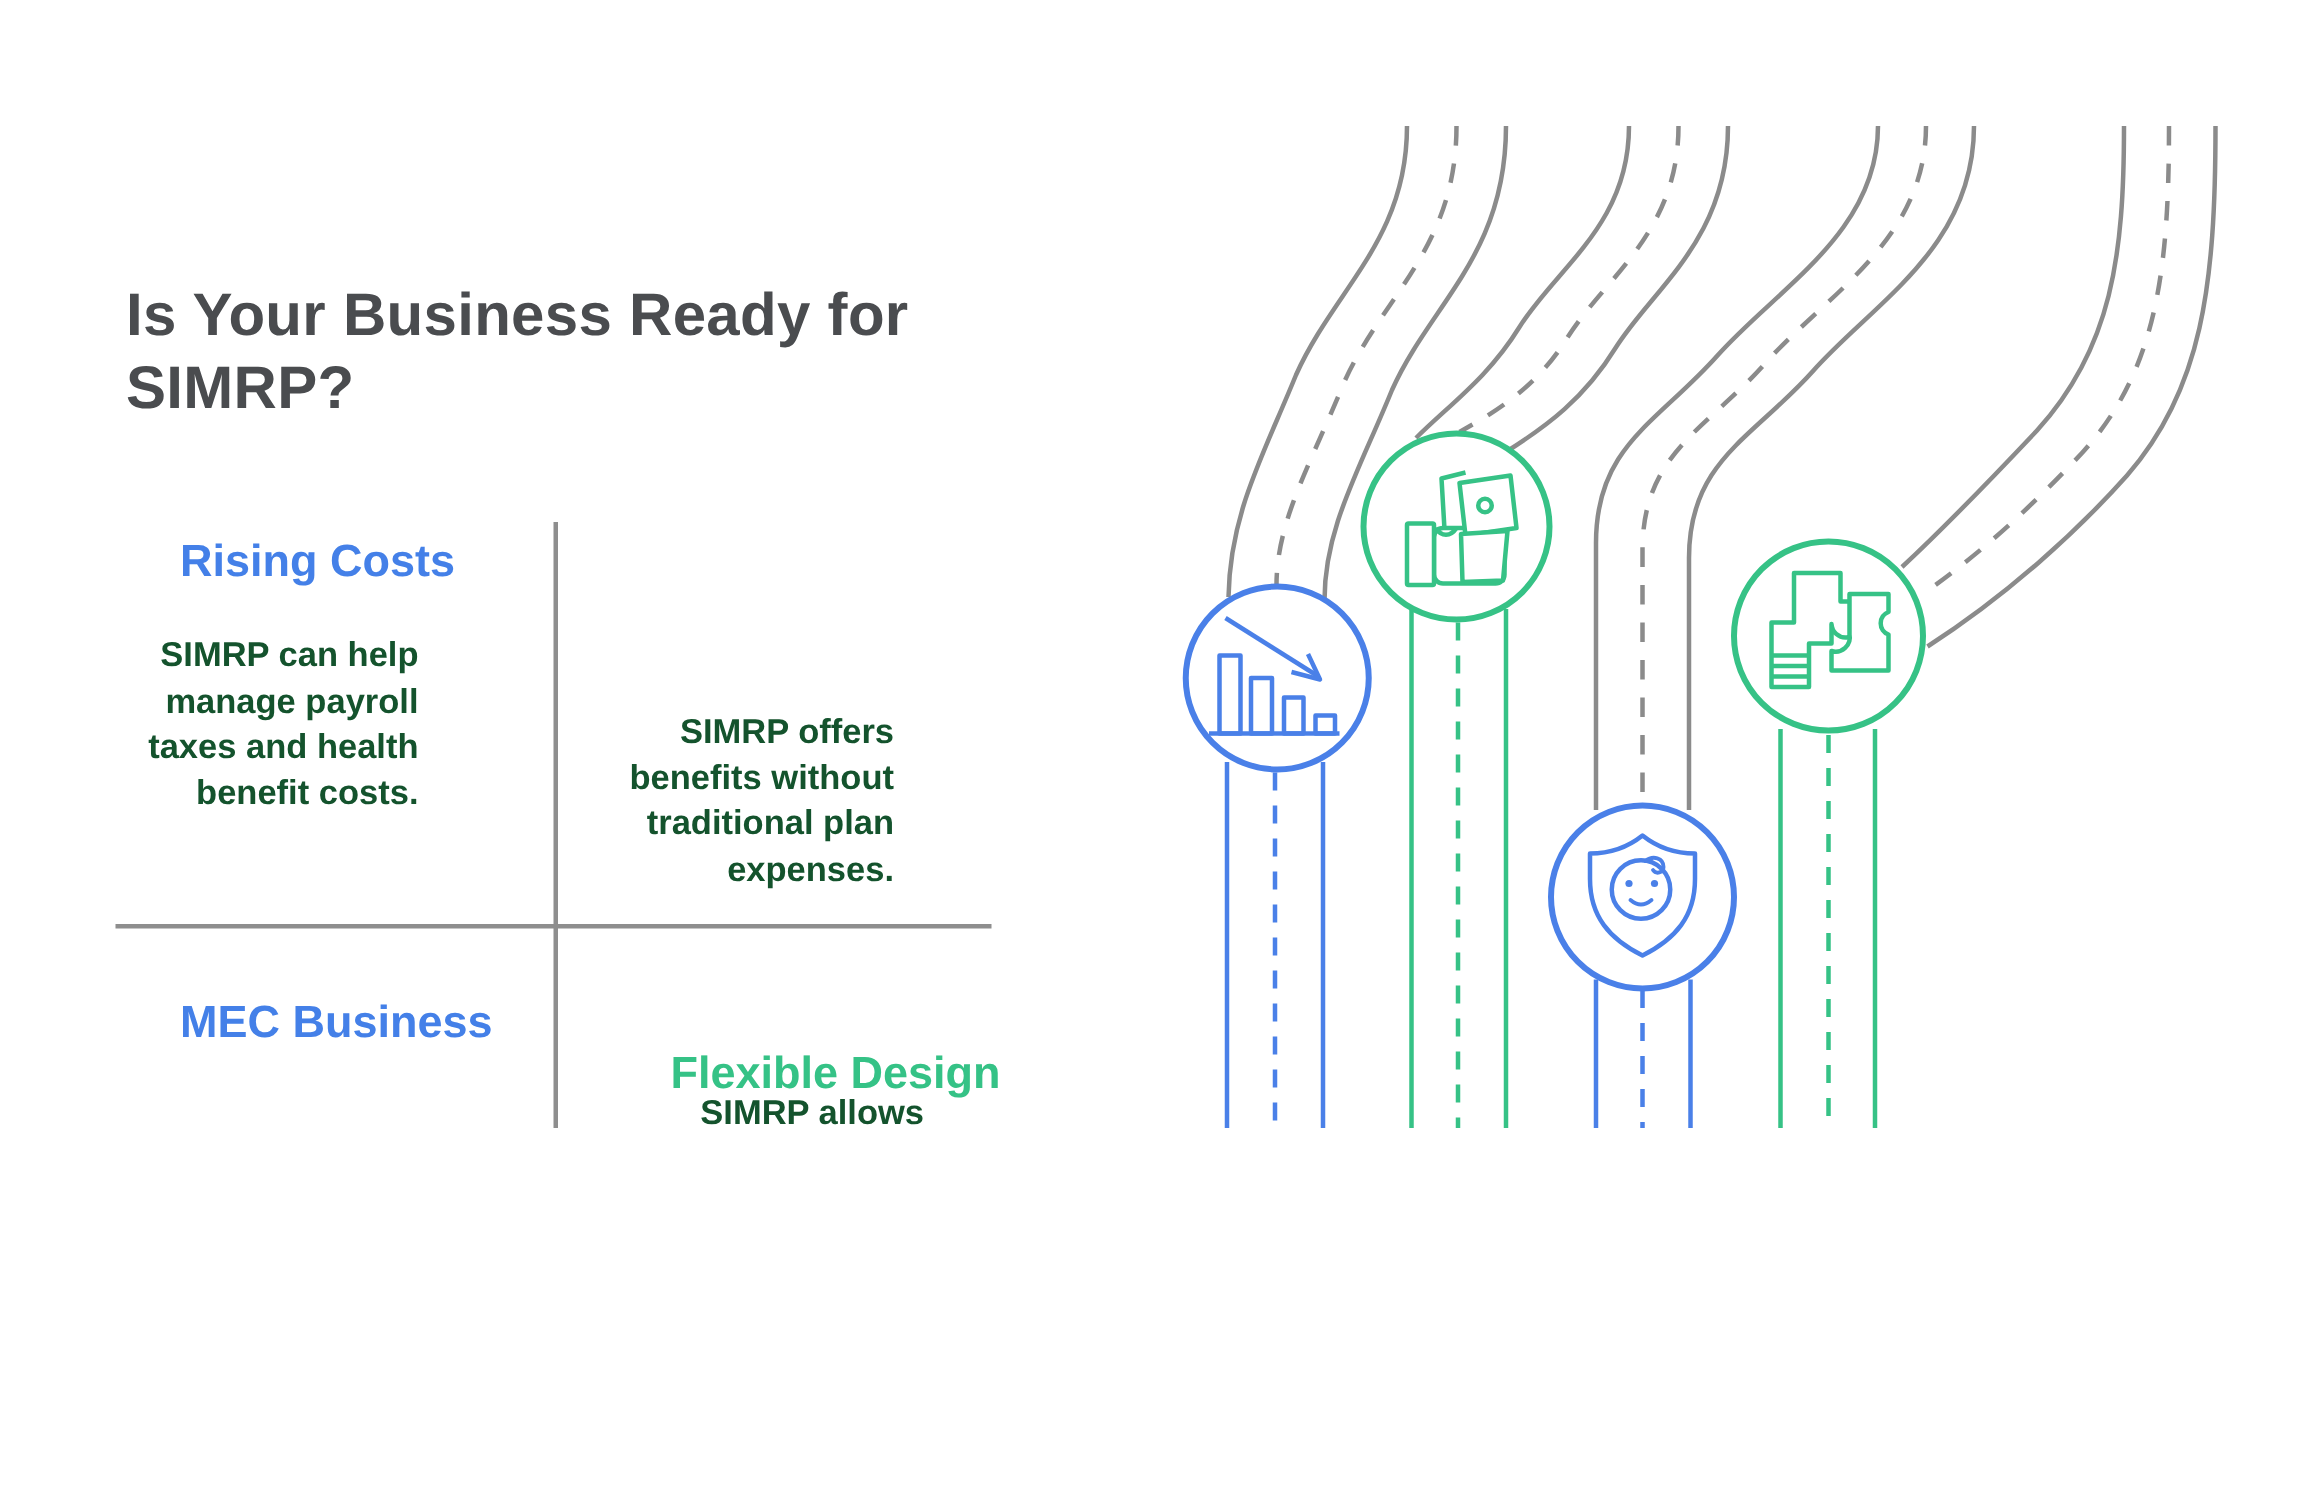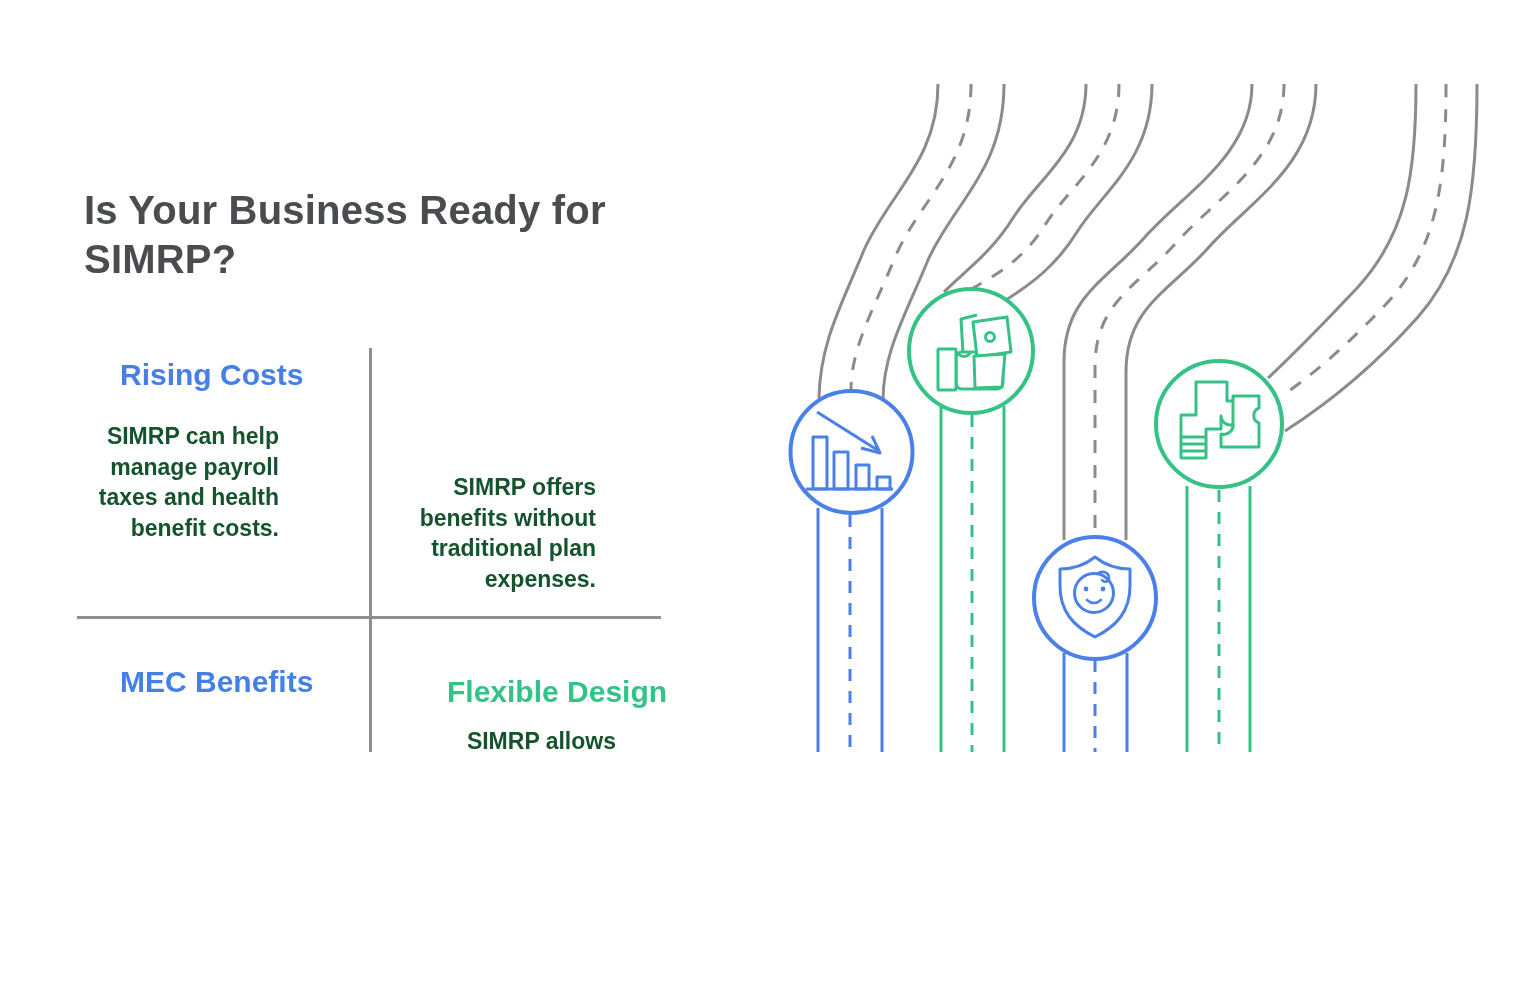--- a/index.html
+++ b/index.html
@@ -38,21 +38,21 @@
     line-height: 30.5px;
     color: #14532d;
     text-align: right;
   }
   .q0-heading { left: 84px;  top: 352px; width: 280px; }
   .q0-body    { left: 84px;  top: 421px; width: 195px; }
   .q1-heading { left: 411px; top: 352px; width: 220px; }
   .q1-body    { left: 411px; top: 452px; width: 185px; margin-top: 20px; }
   .q2-heading { left: 84px;  top: 659px; width: 290px; }
   .q2-body    { left: 84px;  top: 726px; width: 205px; }
-  .q3-heading { left: 411px; top: 669px; width: 290px; }
+  .q3-heading { left: 411px; top: 693px; width: 290px; }
   .q3-body    { left: 411px; top: 726px; width: 205px; }
   .divider-h {
     position: absolute;
     left: 77px; top: 616px;
     width: 584px; height: 3px;
     background: #8e8e8e;
   }
   .divider-v {
     position: absolute;
     left: 369px; top: 348px;
@@ -84,21 +84,21 @@
   <h1 class="page-title">Is Your Business Ready for SIMRP?</h1>
 
   <div class="divider-h"></div>
   <div class="divider-v"></div>
 
   <h2 class="quad-heading blue q0-heading">Rising Costs</h2>
   <p class="quad-body q0-body">SIMRP can help manage payroll taxes and health benefit costs.</p>
 
   <p class="quad-body q1-body">SIMRP offers benefits without traditional plan expenses.</p>
 
-  <h2 class="quad-heading blue q2-heading">MEC Benefits</h2>
+  <h2 class="quad-heading blue q2-heading">MEC Business</h2>
 
   <h2 class="quad-heading green q3-heading">Flexible Design</h2>
   <p class="quad-body q3-body">SIMRP allows customization of benefit offerings.</p>
 
   <svg class="roads-svg" viewBox="768 0 768 1005" aria-hidden="true">
 
     <g>
       <path class="gray-line" d="M938 84 C938 160 890 192 864 250 C842 304 820 342 819 398"></path>
       <path class="gray-dash" d="M971 84 C971 165 922 197 896 255 C874 309 851 347 851 390"></path>
       <path class="gray-line" d="M1004 84 C1004 170 954 202 928 260 C906 314 883 352 883 400"></path>

